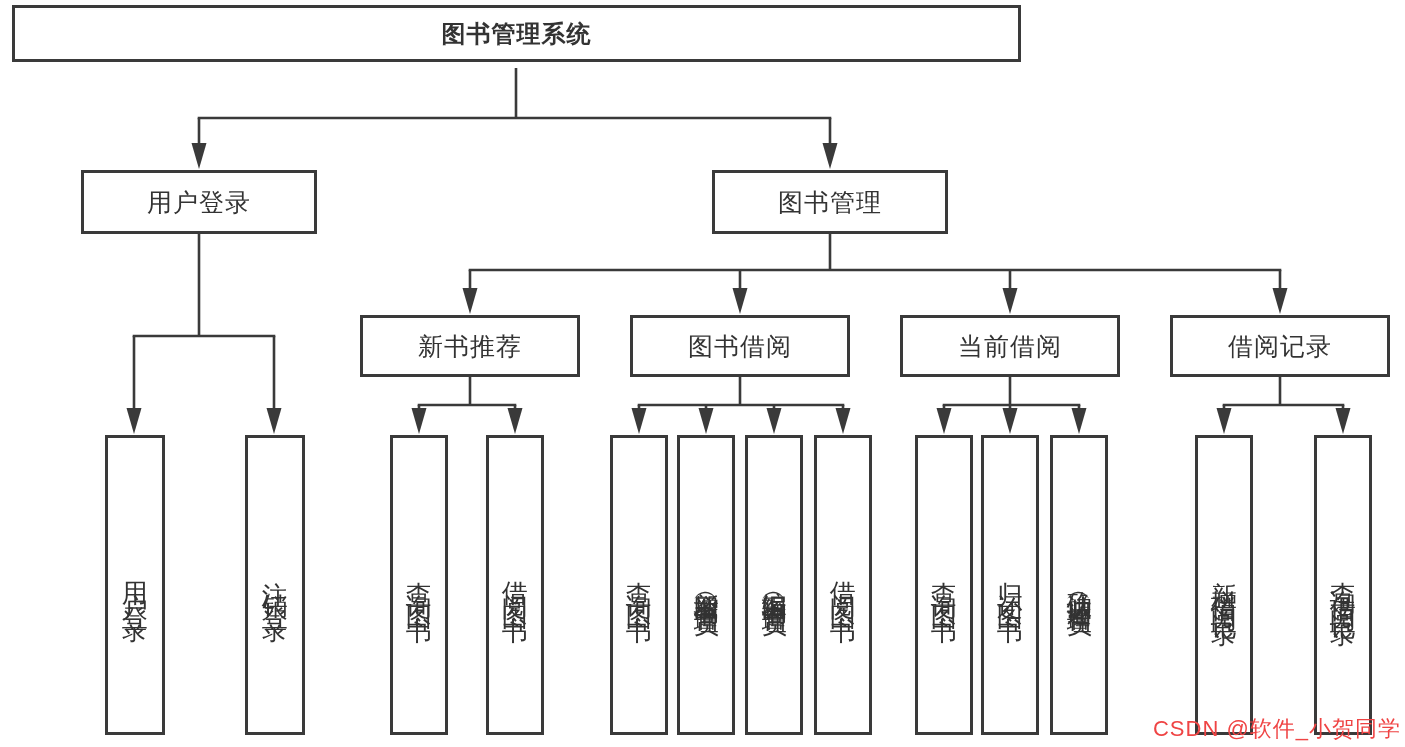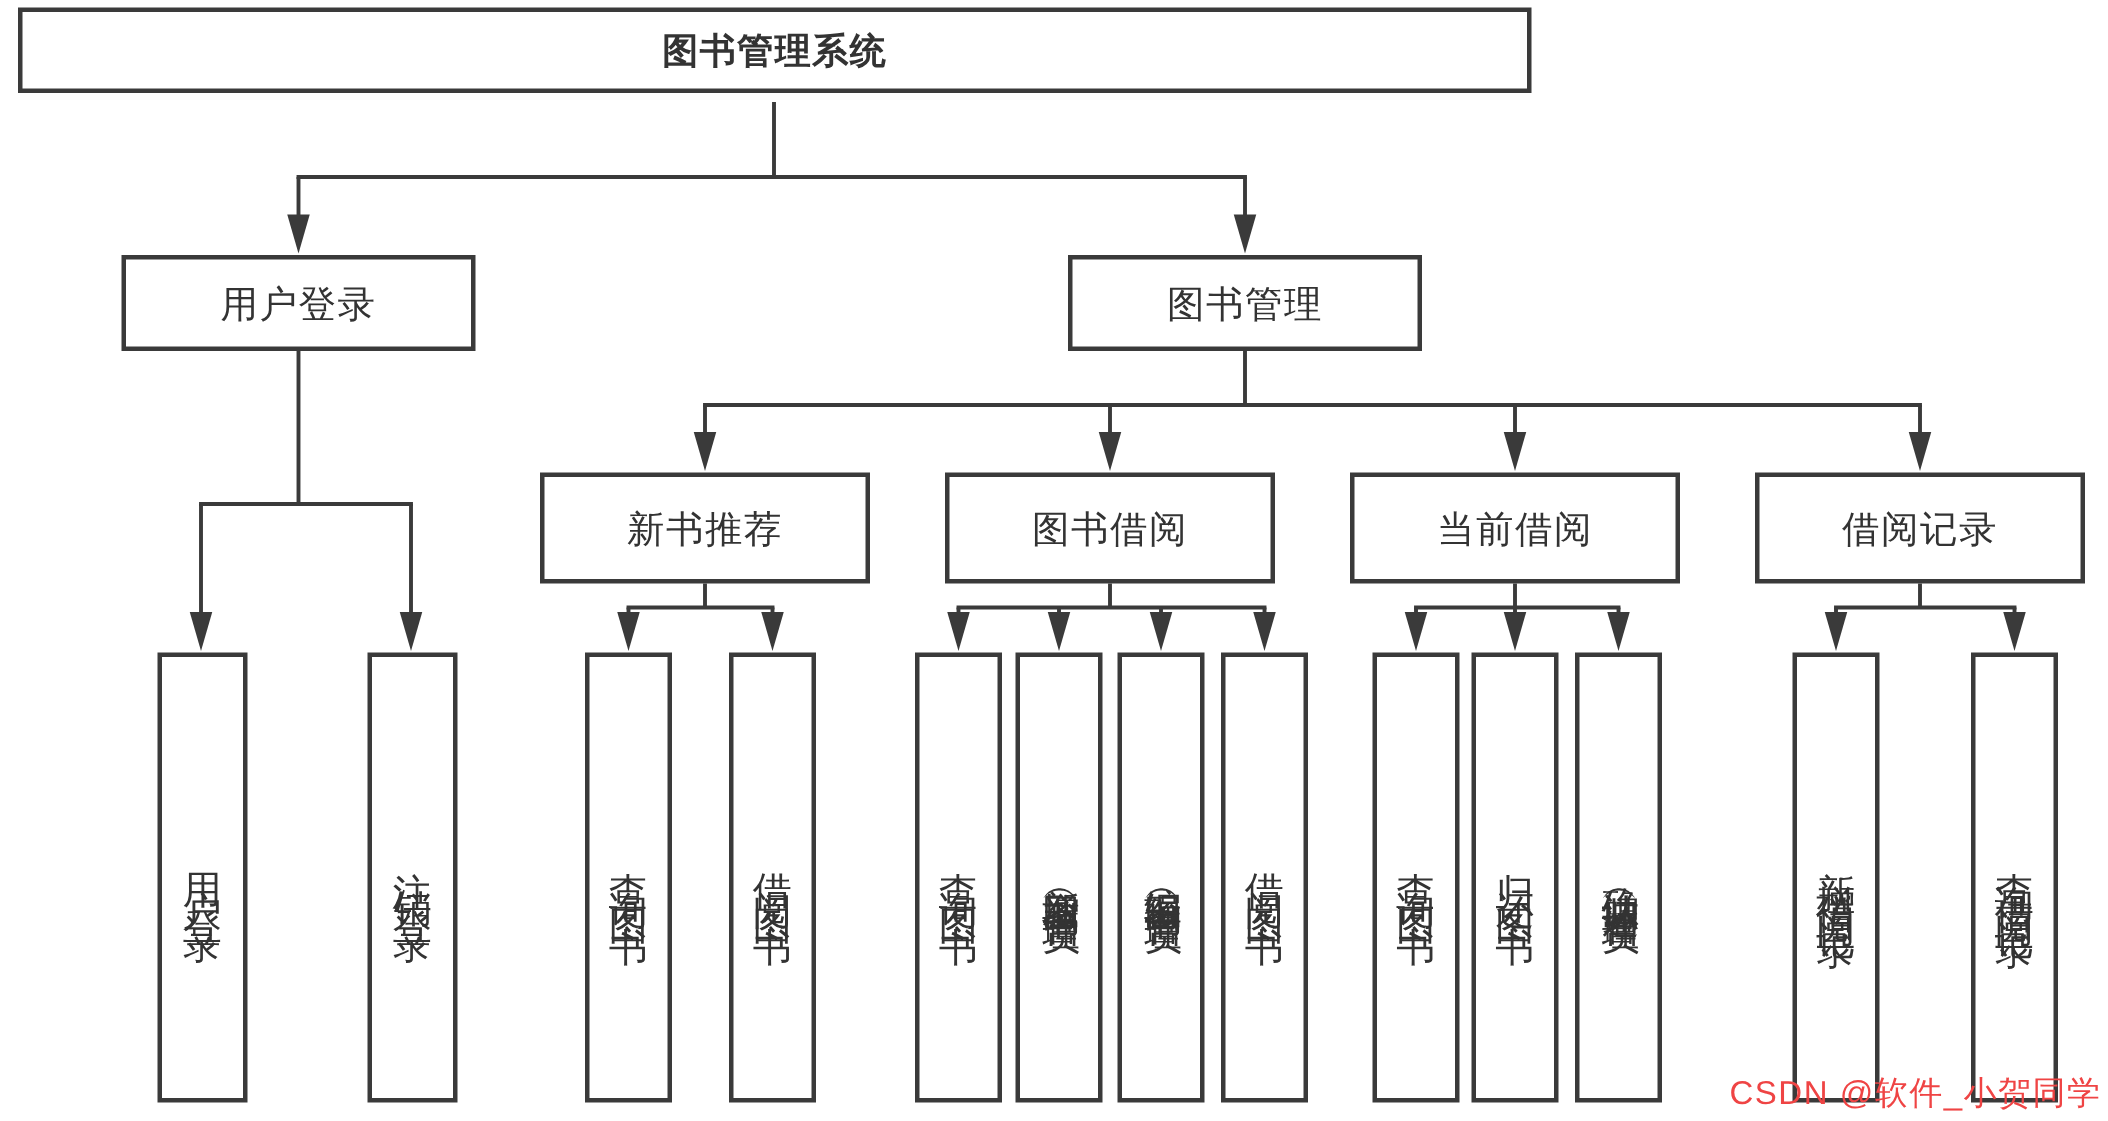--- a/index.html
+++ b/index.html
@@ -33,21 +33,21 @@
   }
   .h-label {
     font-size: 25px;
     letter-spacing: 1px;
     white-space: nowrap;
   }
   #n-root   { left: 12px;  top: 5px;  width: 1009px; height: 57px; font-weight: bold; }
   #n-root .h-label { font-size: 24px; }
   #n-user   { left: 81px;  top: 170px; width: 236px; height: 64px; }
   #n-book   { left: 712px; top: 170px; width: 236px; height: 64px; }
-  .l3       { top: 315px; width: 220px; height: 74px; }
+  .l3       { top: 315px; width: 220px; height: 62px; }
   #n-newbook { left: 360px; }
   #n-borrow  { left: 630px; }
   #n-current { left: 900px; }
   #n-records { left: 1170px; }
   .v-box { top: 435px; width: 58px; height: 300px; }
   #v-login  { left: 105px; width: 60px; }
   #v-logout { left: 245px; width: 60px; }
   #v-b1 { left: 390px; }
   #v-b2 { left: 486px; }
   #v-c1 { left: 610px; }

